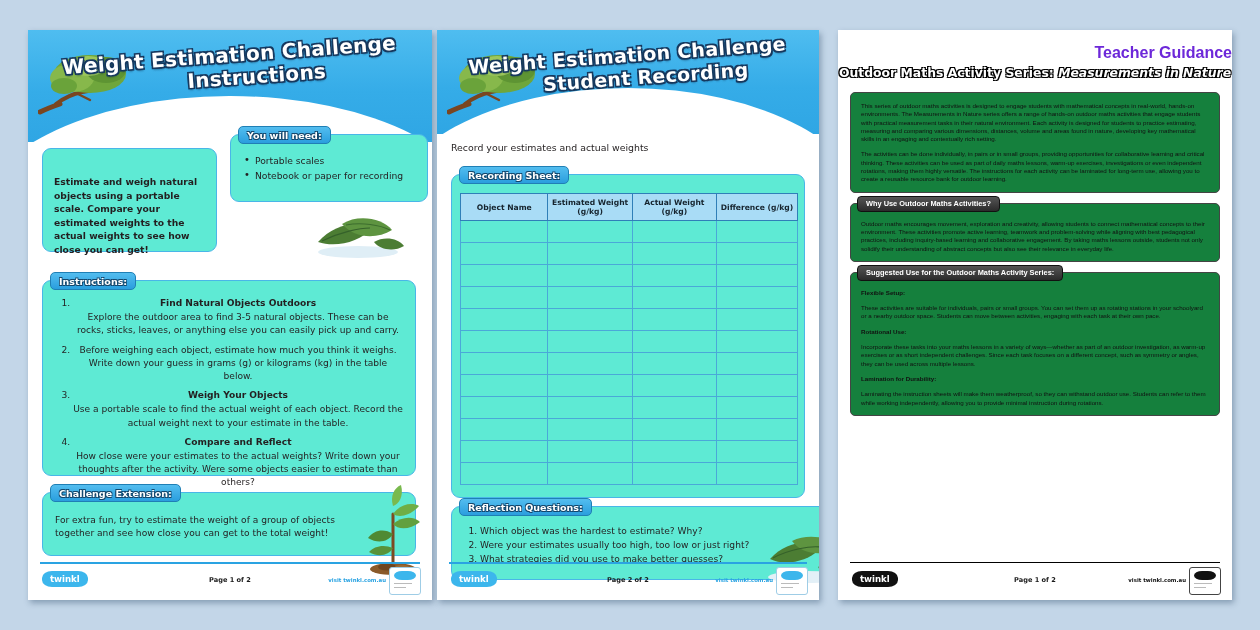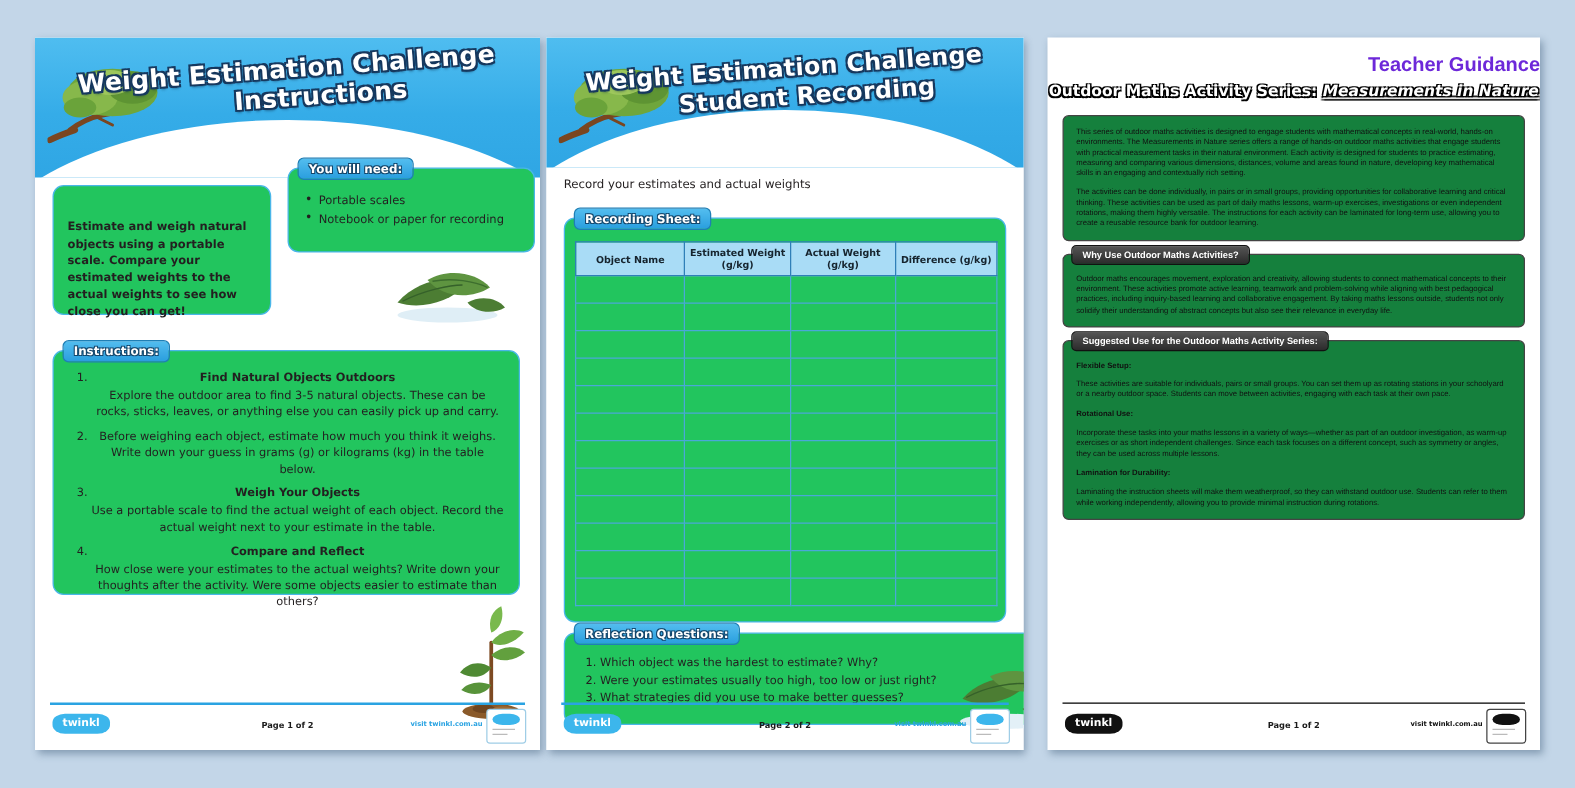--- a/index.html
+++ b/index.html
@@ -44,21 +44,21 @@
   .hdr-l2{font-size:20px;line-height:24px;padding-left:52px;}
   #page2 .hdr-l1{font-size:19px;}
   #page2 .hdr-l2{font-size:19px;padding-left:34px;}
 
   
   .tree{position:absolute;left:10px;top:22px;width:96px;height:86px;}
 
   
   .bx{
     position:relative;border:1.6px solid #49b6e8;border-radius:9px;
-    background:#22c55e;box-sizing:border-box;
+    background:#5eead4;box-sizing:border-box;
   }
   .bx-tab{
     display:inline-block;background:linear-gradient(180deg,#53bdef,#2a9ede);
     border:1.4px solid #1f7fb5;border-radius:5px;
     color:#fff;font-family:"DejaVu Sans",sans-serif;font-weight:bold;
     font-size:9.5px;padding:2.5px 8px;margin:-9px 0 0 7px;
     text-shadow:-.8px -.8px 0 #14466b,.8px -.8px 0 #14466b,-.8px .8px 0 #14466b,.8px .8px 0 #14466b;
     position:absolute;top:0;left:0;white-space:nowrap;
   }
   .hand{
@@ -104,21 +104,21 @@
   #p2-refl ol{margin:0;padding:17px 78px 0 28px;font-size:9.1px;line-height:14px;}
 
   
   .g-title{text-align:center;padding:14px 0 0 0;}
   .g-t1{font-family:"Liberation Sans",sans-serif;font-weight:bold;font-size:16px;color:#6d28d9;text-align:right;}
   .g-t2{
     font-family:"DejaVu Sans",sans-serif;font-weight:bold;font-size:12.4px;color:#fff;
     margin-top:3px;
     text-shadow:-1.2px -1.2px 0 #000,1.2px -1.2px 0 #000,-1.2px 1.2px 0 #000,1.2px 1.2px 0 #000;
   }
-  .g-t2 i{font-style:italic;text-decoration:underline;}
+  .g-t2 i{font-style:italic;}
   .gbx{
     position:relative;margin:0 12px 10px 12px;border:1.1px solid #444;border-radius:5px;
     background:#15803d;box-sizing:border-box;padding:9px 10px 8px 10px;
   }
   .gbx p{margin:0 0 7px 0;font-size:6.2px;line-height:8.3px;color:#111;font-family:"Liberation Sans",sans-serif;}
   .gbx p:last-child{margin-bottom:0;}
   .g-tab{
     display:inline-block;background:linear-gradient(180deg,#555,#2b2b2b);
     border:1px solid #111;border-radius:4px;color:#fff;
     font-family:"Liberation Sans",sans-serif;font-weight:bold;font-size:7.4px;
@@ -220,20 +220,24 @@
           <b>Weigh Your Objects</b>
           <span>Use a portable scale to find the actual weight of each object. Record the actual weight next to your estimate in the table.</span>
         </li>
         <li>
           <b>Compare and Reflect</b>
           <span>How close were your estimates to the actual weights? Write down your thoughts after the activity. Were some objects easier to estimate than others?</span>
         </li>
       </ol>
     </div>
 
+    <div class="bx" id="p1-ext">
+      <span class="bx-tab">Challenge Extension:</span>
+      <p class="hand">For extra fun, try to estimate the weight of a group of objects together and see how close you can get to the total weight!</p>
+    </div>
 
     <svg class="plant" viewBox="0 0 66 96">
       <path d="M33 88 L33 34" stroke="#7d4a22" stroke-width="3" fill="none" stroke-linecap="round"></path>
       <path d="M33 54 C24 48 14 50 8 58 C18 64 28 62 33 54 Z" fill="#4f8a33"></path>
       <path d="M33 44 C42 36 54 36 60 42 C50 50 38 50 33 44 Z" fill="#62a03e"></path>
       <path d="M33 68 C24 64 14 66 9 72 C19 78 29 75 33 68 Z" fill="#58933a"></path>
       <path d="M33 34 C40 24 52 22 59 26 C50 36 39 38 33 34 Z" fill="#6fae46"></path>
       <path d="M33 26 C30 16 34 8 41 5 C44 16 39 24 33 26 Z" fill="#79b94d"></path>
       <ellipse cx="33" cy="89" rx="23" ry="6" fill="#8a5a2a"></ellipse>
       <ellipse cx="27" cy="87" rx="9" ry="3.4" fill="#6e4520"></ellipse>

